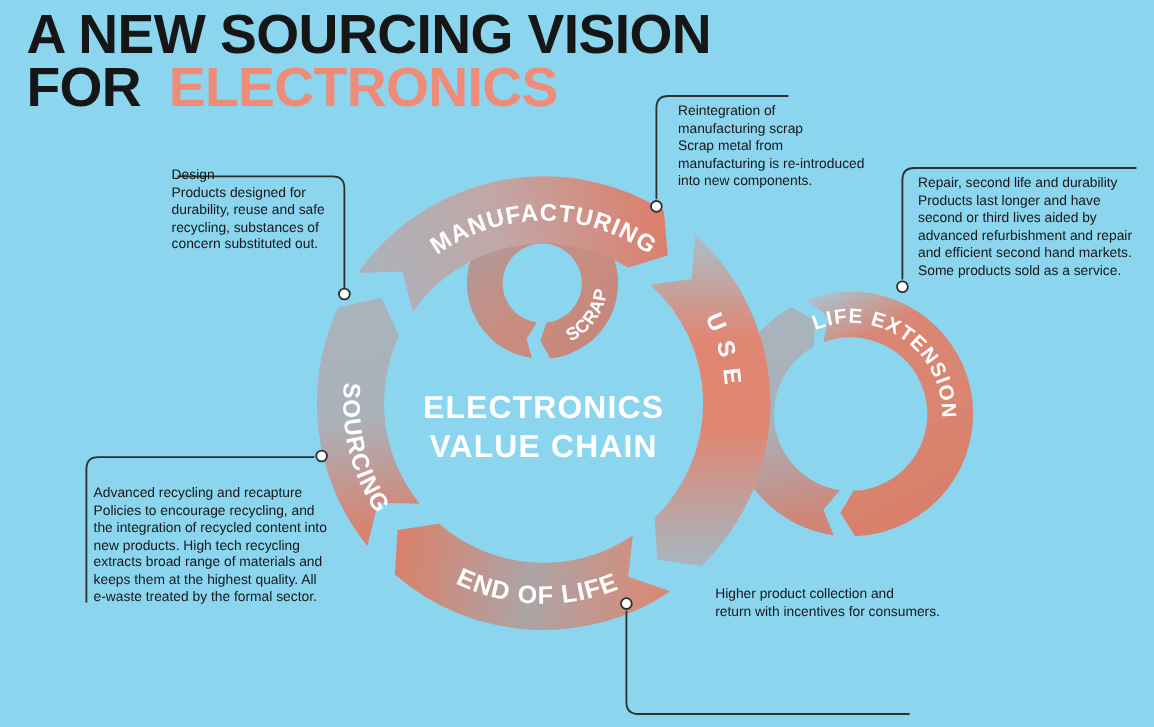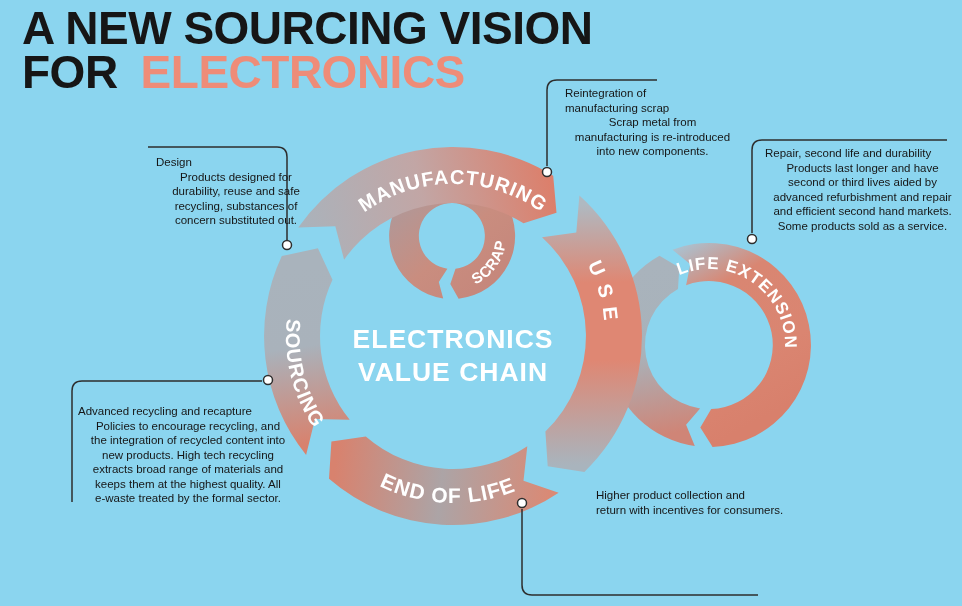--- a/index.html
+++ b/index.html
@@ -5,21 +5,21 @@
   html,body{margin:0;padding:0;}
   #stage{position:relative;width:962px;height:606px;background:#8BD5EF;overflow:hidden;
          font-family:"Liberation Sans", sans-serif;}
   #diagram{position:absolute;left:0;top:0;}
   .title{position:absolute;left:22px;top:6px;font-weight:bold;font-size:46px;line-height:44px;
          letter-spacing:-0.5px;color:#161616;white-space:nowrap;}
   .title .accent{color:#EE8C78;}
   .title .prefix{margin-right:23px;}
   .note{position:absolute;color:#161616;font-size:11.5px;line-height:14.5px;}
   .note-h{font-weight:normal;white-space:pre-line;}
-  .note-b{white-space:pre-line;text-align:center;}
+  .note-b{white-space:pre-line;}
   .ring-label{fill:#FFFFFF;font-weight:bold;}
   .center-label{fill:#FFFFFF;font-weight:bold;font-size:26.5px;letter-spacing:1px;text-anchor:middle;}
   .connector{stroke:#2E2E2E;stroke-width:1.5;fill:none;}
   .dot{fill:#FFFFFF;stroke:#2E2E2E;stroke-width:1.5;}
 </style>
 </head>
 <body>
 
 <div id="stage">
 
@@ -115,21 +115,21 @@
 
     <path class="connector" d="M522 509 V585 Q522 595 532 595 H758"></path>
     <circle class="dot" cx="522" cy="503" r="4.5"></circle>
   </svg>
 
   <div class="title">
     <div>A NEW SOURCING VISION</div>
     <div><span class="prefix">FOR</span><span class="accent">ELECTRONICS</span></div>
   </div>
 
-  <div class="note" style="left:143px;top:155px;width:160px;margin-left:13px;">
+  <div class="note" style="left:143px;top:139px;width:160px;">
     <div class="note-h">Design</div>
     <div class="note-b">Products designed for
 durability, reuse and safe
 recycling, substances of
 concern substituted out.</div>
   </div>
 
   <div class="note" style="left:565px;top:86px;width:175px;">
     <div class="note-h">Reintegration of
 manufacturing scrap</div>

